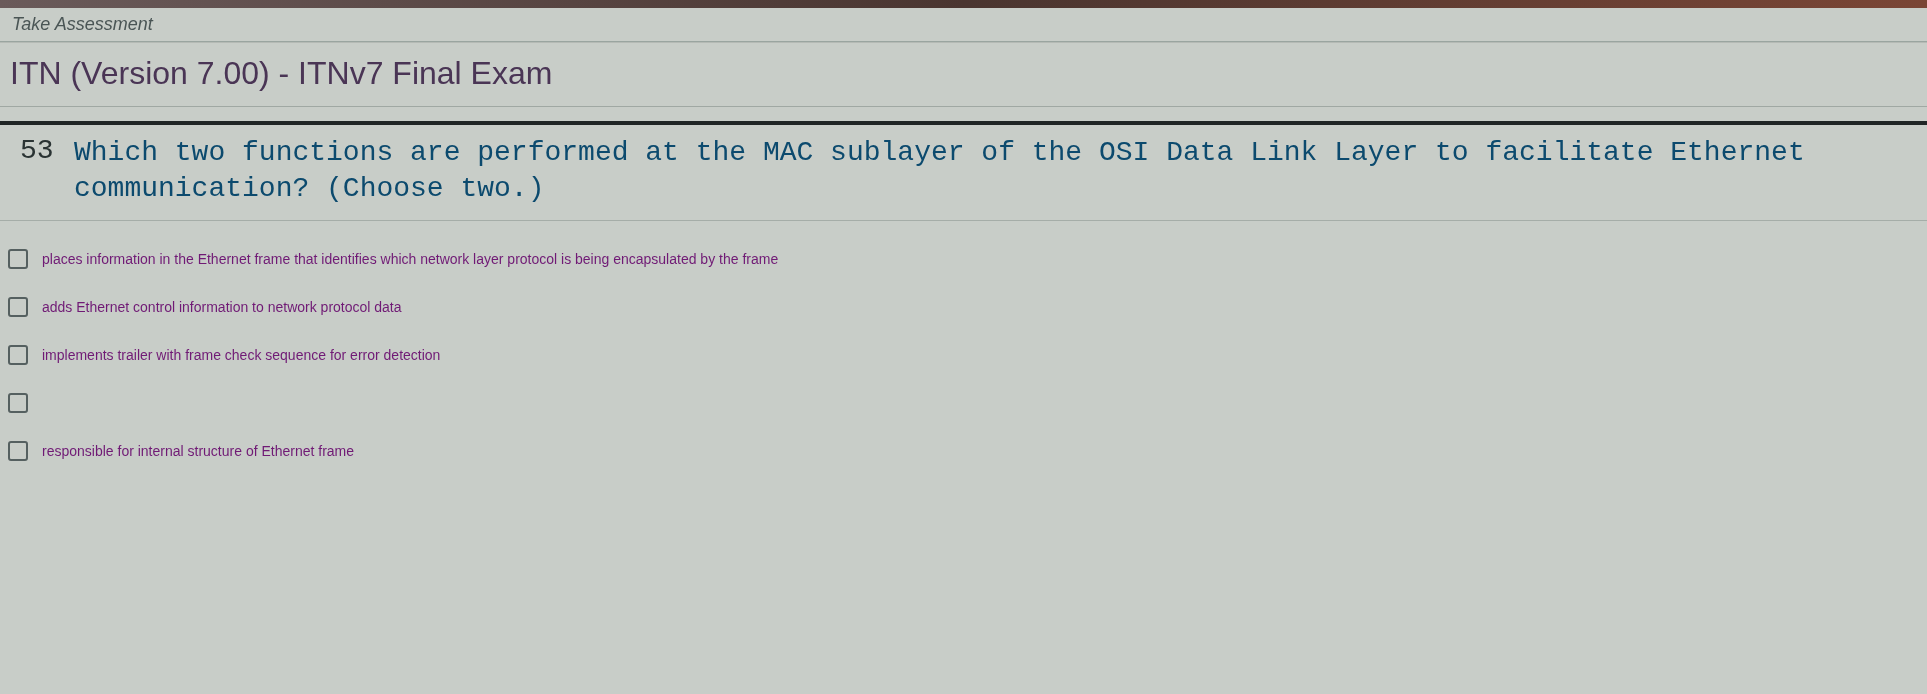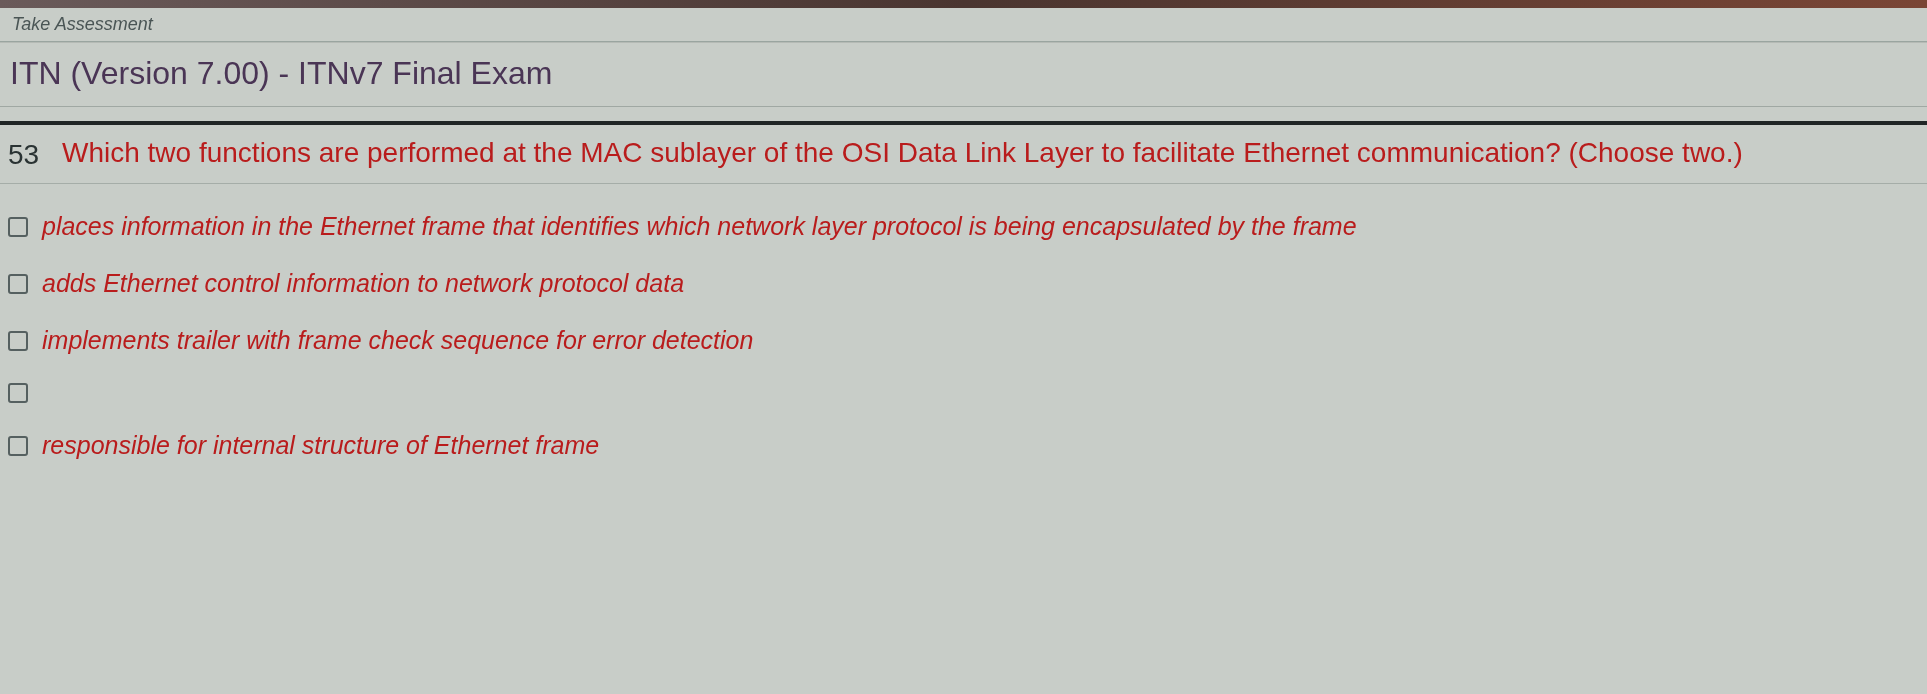--- a/index.html
+++ b/index.html
@@ -33,33 +33,34 @@
       border-top: 1px solid #b5bab5;
       border-bottom: 1px solid #a0a8a3;
     }
     .divider-heavy {
       height: 4px;
       background: #202525;
       margin-top: 14px;
     }
     .question-row {
       display: flex;
-      align-items: flex-end;
-      padding: 10px 8px 12px 8px;
+      align-items: flex-start;
+      padding: 10px 8px 12px 20px;
       border-bottom: 1px solid #a5ada8;
+      font-family: Liberation Mono, monospace;
     }
     .question-number {
       font-size: 28px;
       color: #2a3333;
       margin-right: 14px;
       min-width: 40px;
     }
     .question-text {
       font-size: 28px;
-      color: #b91c1c;
+      color: #0c4a6e;
       line-height: 1.3;
     }
     .options {
       padding: 14px 0 0 8px;
     }
     .option {
       display: flex;
       align-items: center;
       padding: 14px 0;
     }
@@ -67,23 +68,22 @@
       width: 20px;
       height: 20px;
       margin-right: 14px;
       appearance: none;
       border: 2px solid #556060;
       border-radius: 3px;
       background: transparent;
       cursor: pointer;
     }
     .option-label {
-      font-size: 25px;
-      color: #b91c1c;
-      font-style: italic;
+      font-size: 14px;
+      color: #701a75;
     }
   </style>
 </head>
 <body>
 
 <div class="top-bar"></div>
 
 <div class="breadcrumb">
   <span>Take Assessment</span>
 </div>

